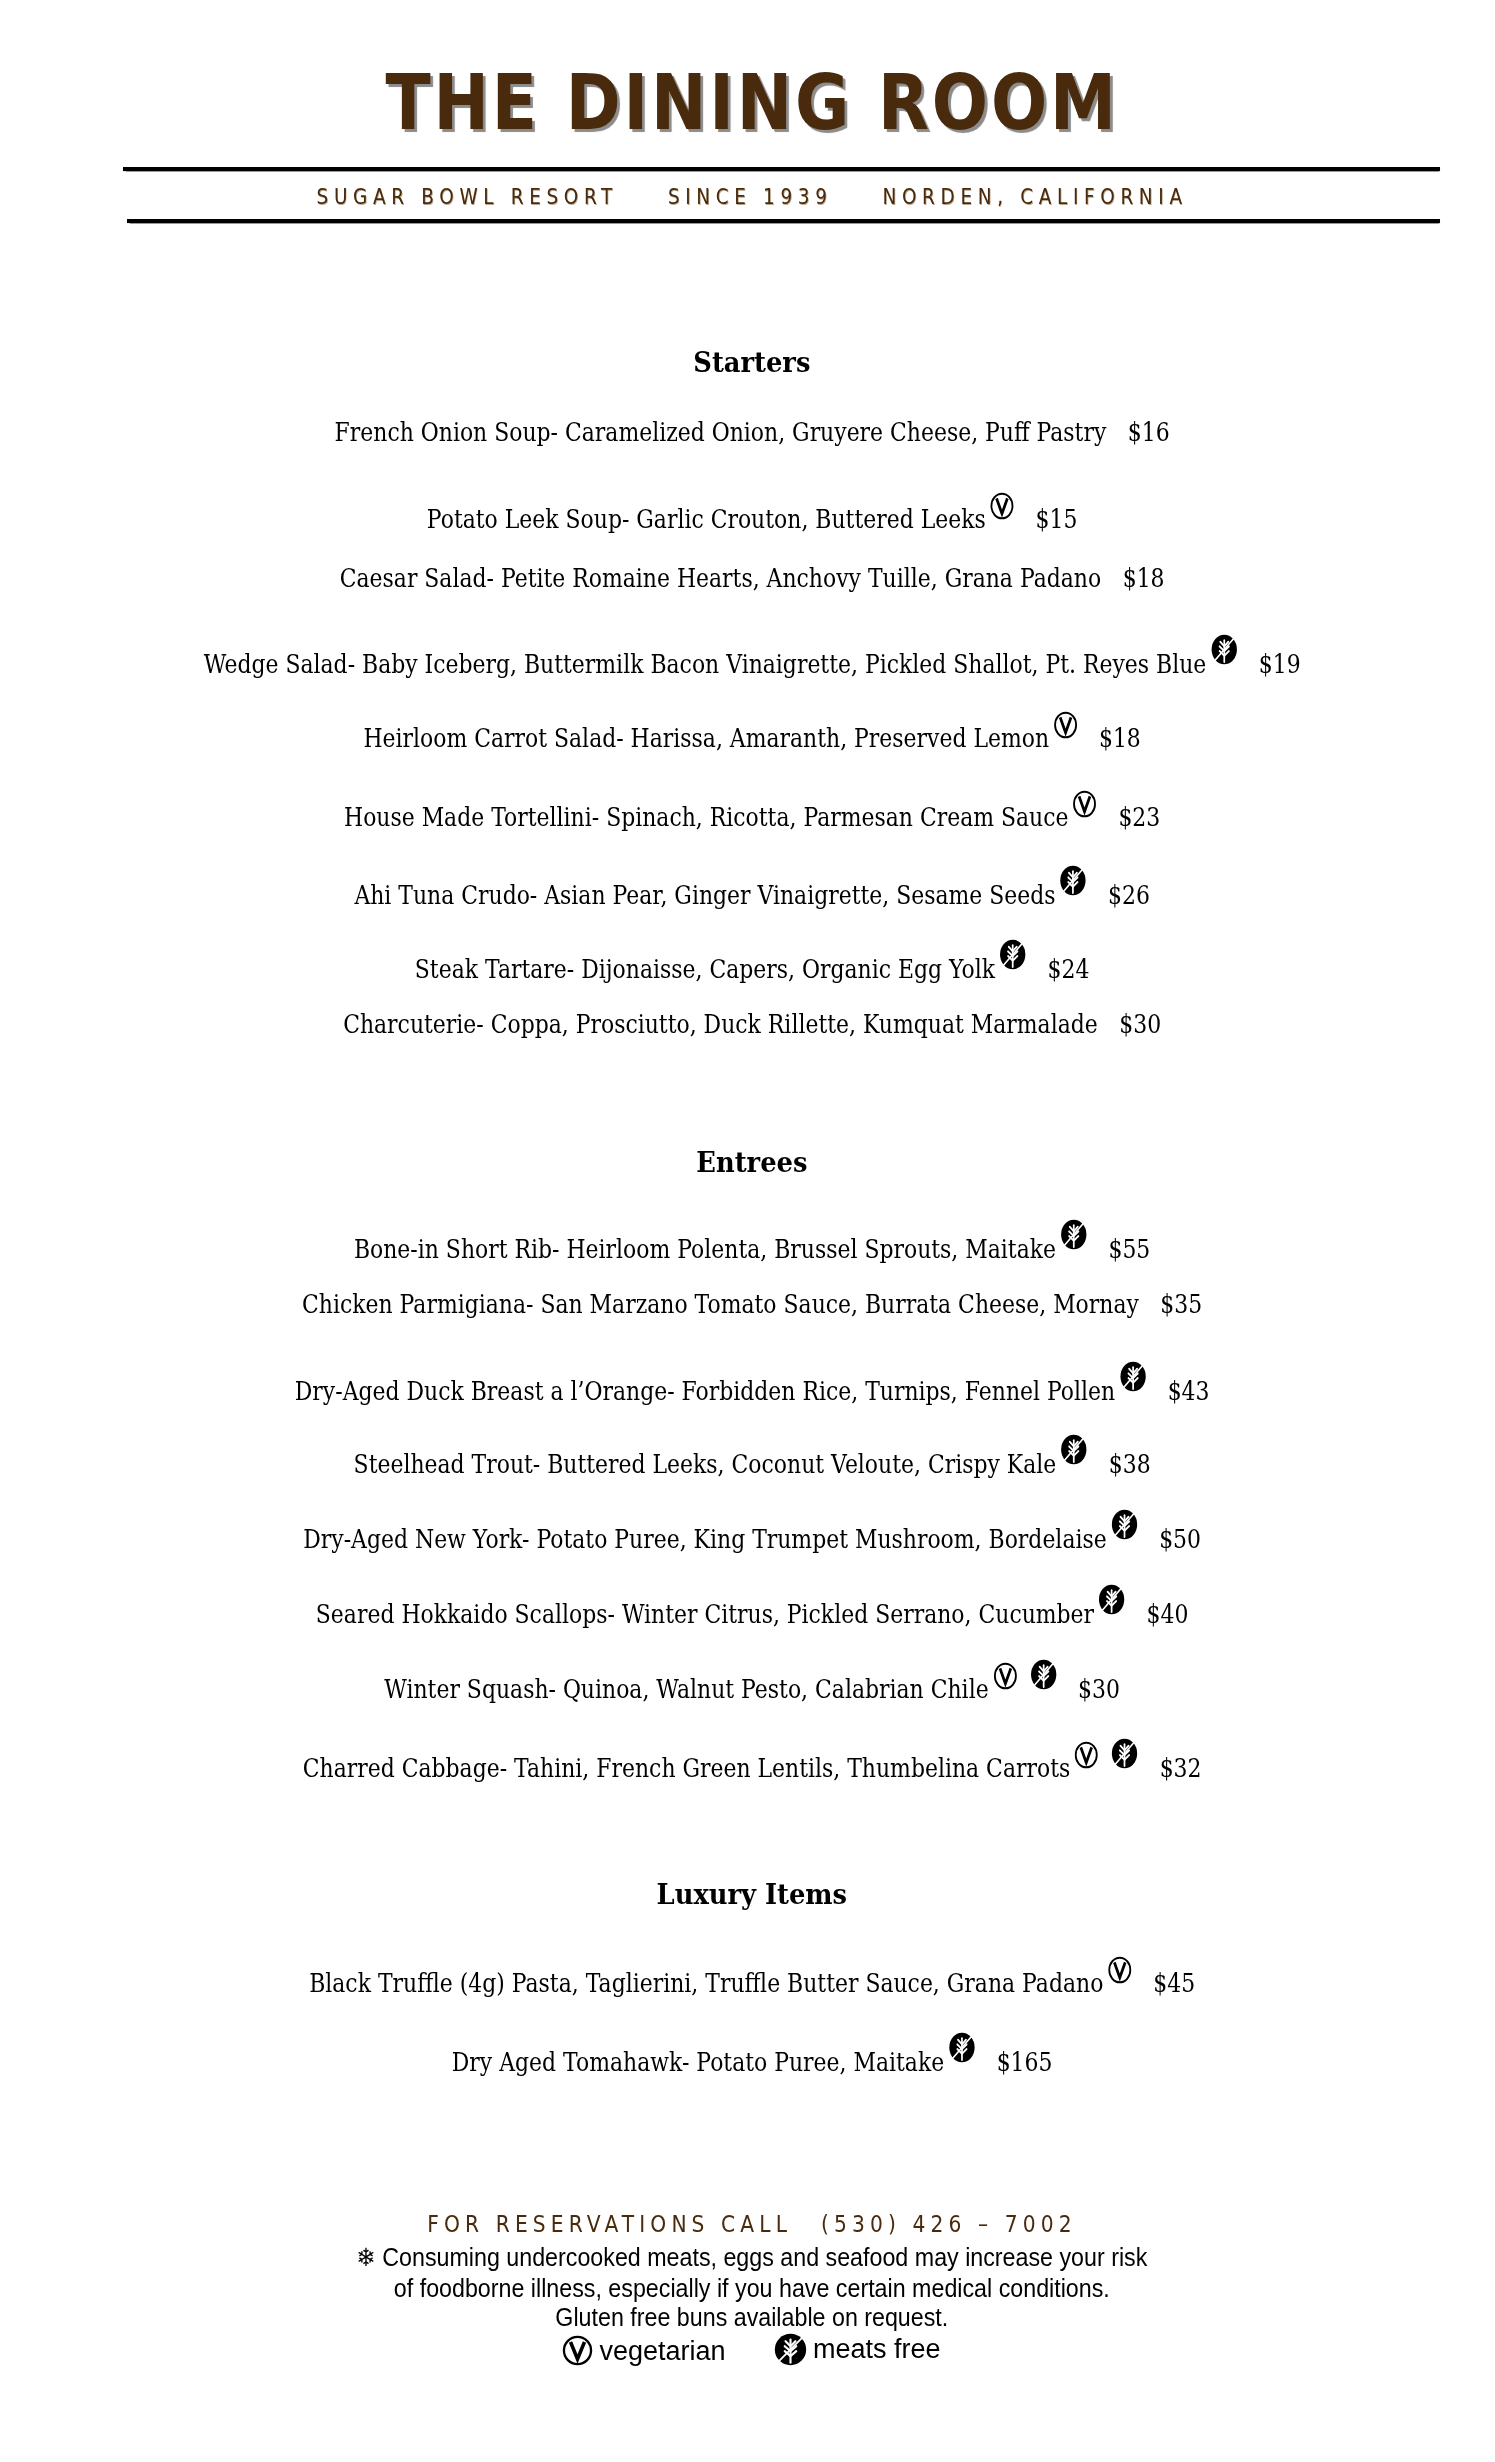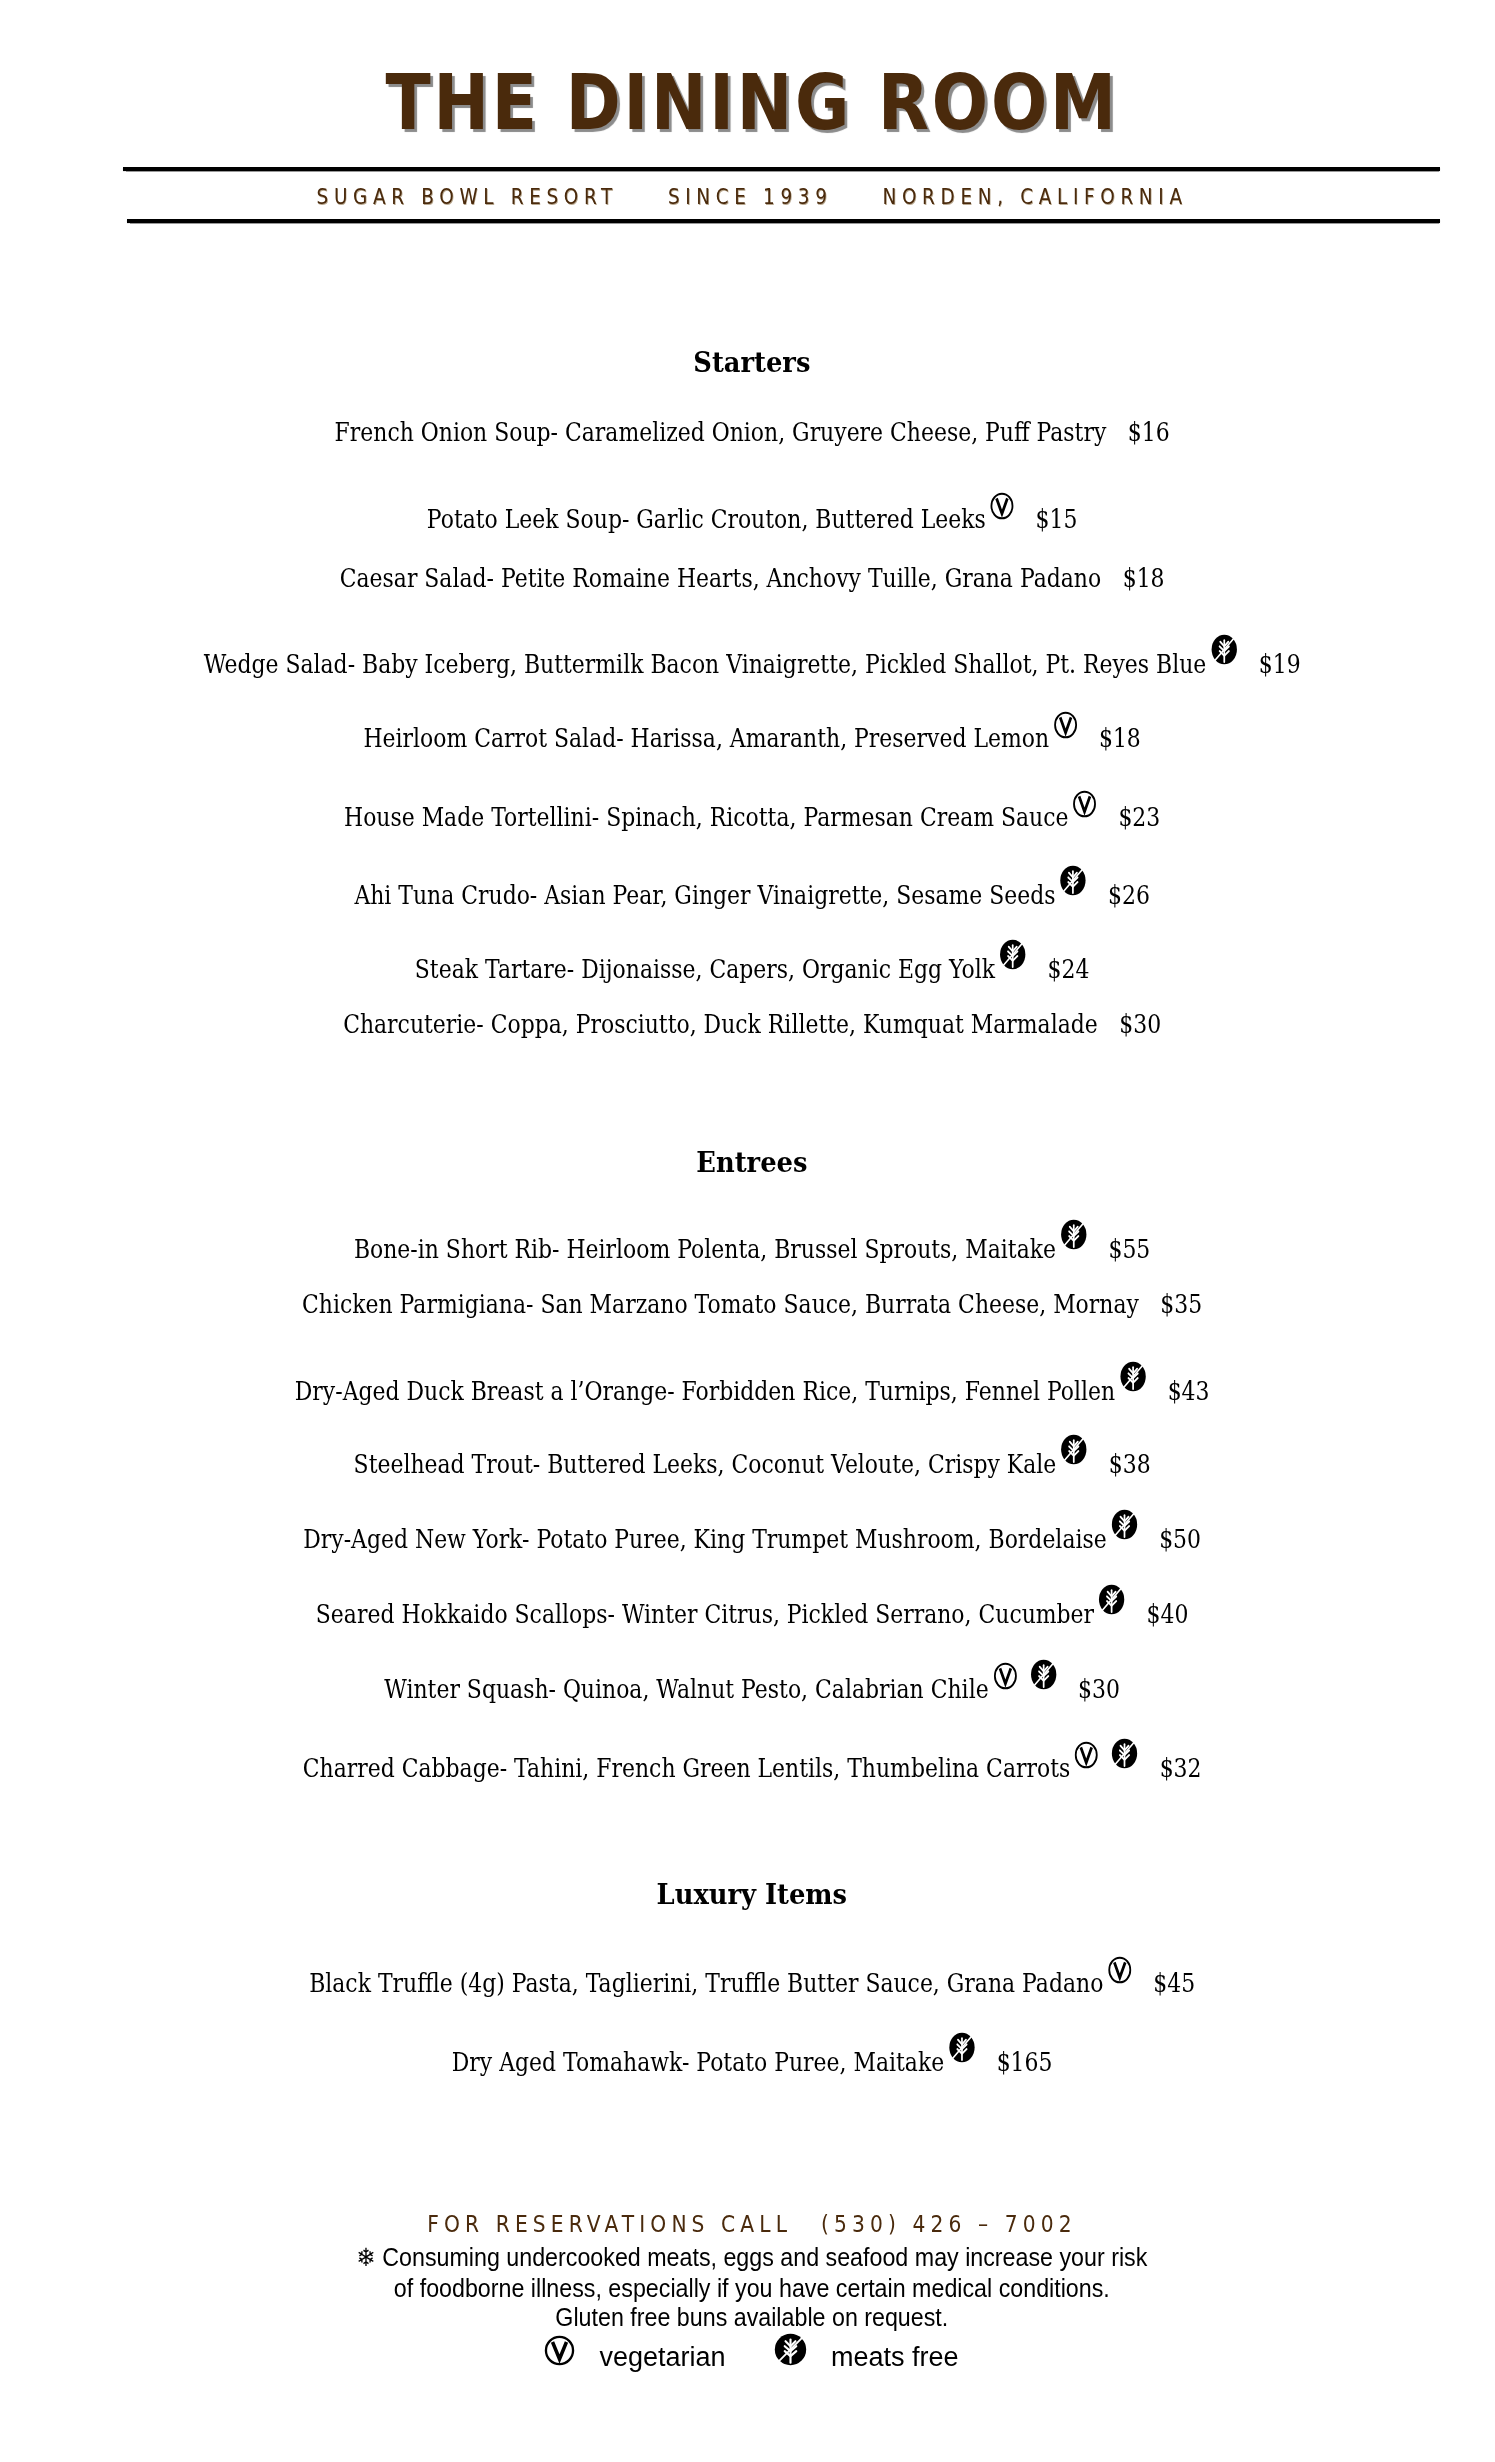--- a/index.html
+++ b/index.html
@@ -47,21 +47,21 @@
   .reserve .gap { display: inline-block; width: 33px; }
   .note {
     position: absolute; left: 0; right: 0; text-align: center;
     font-family: "Liberation Sans", sans-serif; font-size: 25px; line-height: 30px; color: #000;
     transform: scaleX(0.93); transform-origin: 752px 0;
   }
   .legend {
     position: absolute; left: 0; right: 0; top: 2333px; text-align: center;
     font-family: "Liberation Sans", sans-serif; font-size: 27px; line-height: 33px; color: #000;
   }
-  .legend .entry { display: inline-flex; align-items: flex-end; gap: 24px; }
+  .legend .entry { display: inline-flex; align-items: flex-start; gap: 6px; }
   .legend .entry + .entry { margin-left: 41px; }
 </style>
 </head>
 <body>
 
 <div class="page">
 
   <div class="title">THE DINING ROOM</div>
 
   <div class="rule top"></div>

